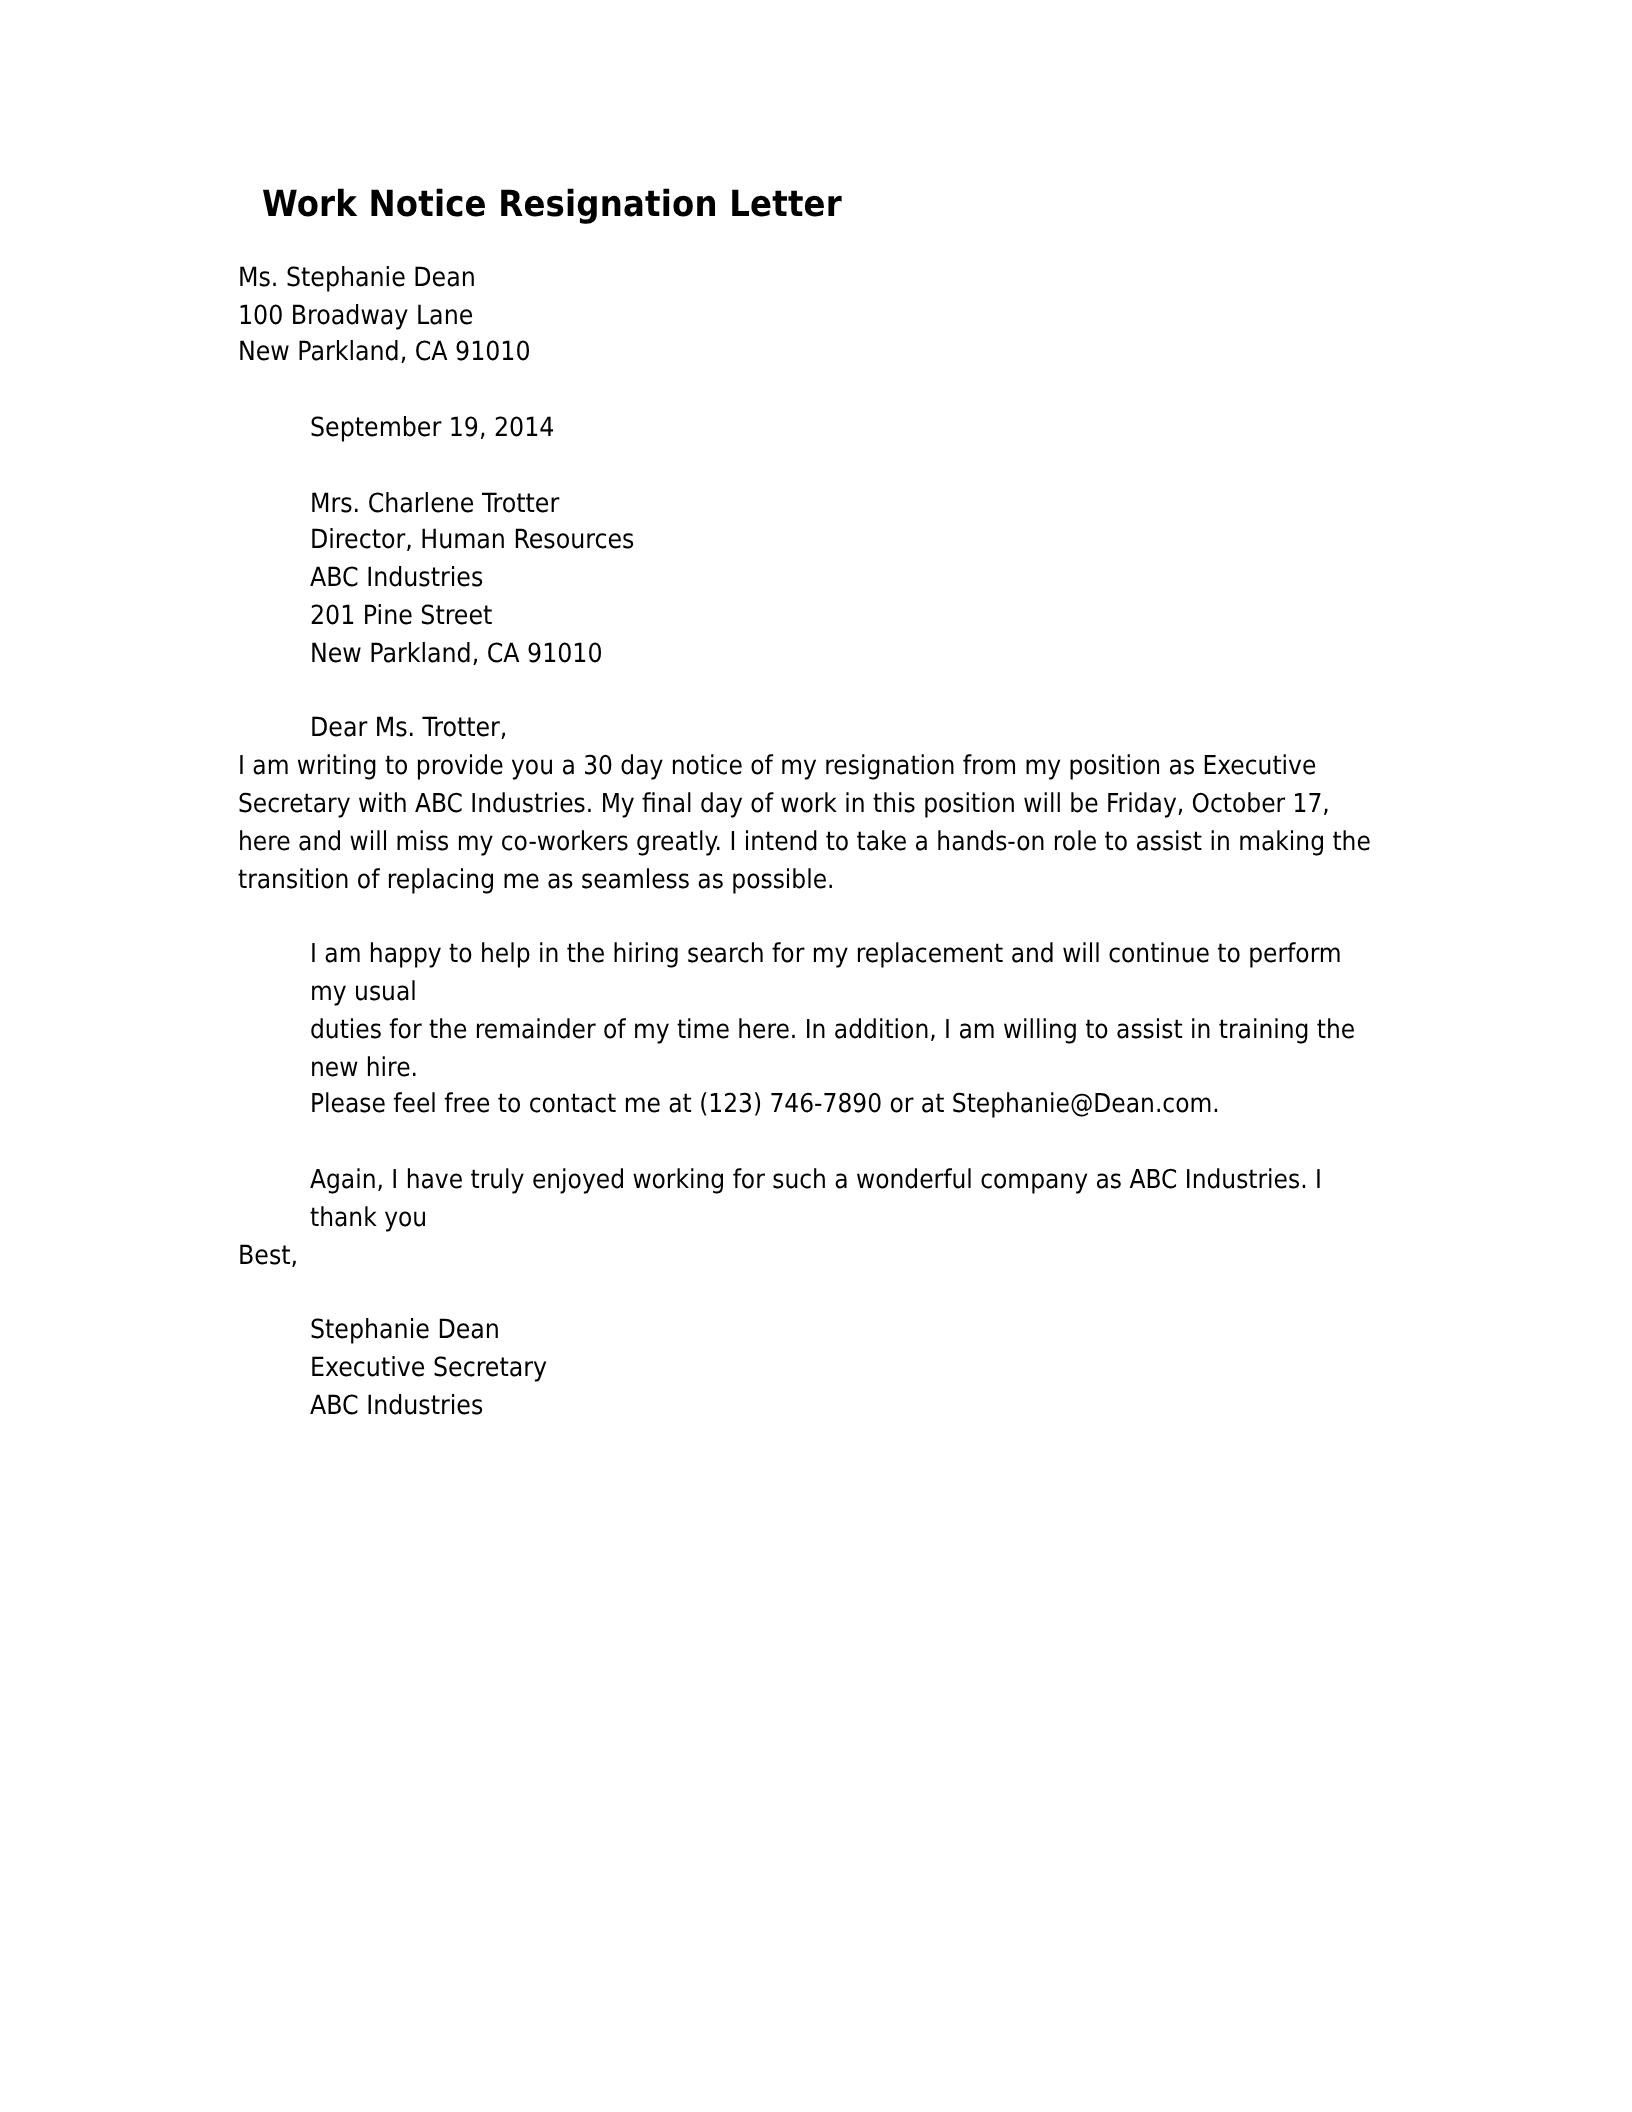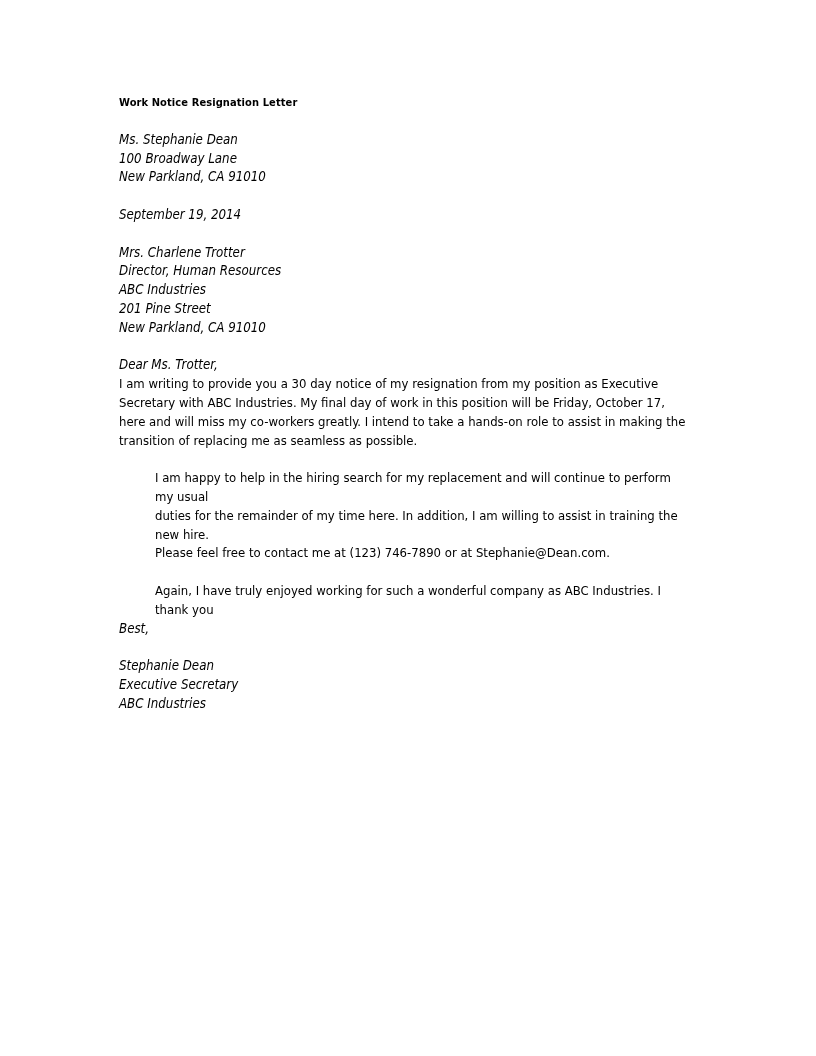--- a/index.html
+++ b/index.html
@@ -23,35 +23,35 @@
     height: 1056px;
     background: #ffffff;
   }
   .letter {
     position: absolute;
     left: 119px;
     top: 94px;
     width: 570px;
   }
   .doc-title {
-    font-size: 11px;
+    font-size: 18px;
     font-weight: bold;
     line-height: 18.8px;
     letter-spacing: 0.1px;
-    margin: 0 0 18px 0;
+    margin: 0 0 18px 12px;
     white-space: nowrap;
   }
   .block {
     font-size: 13.2px;
     line-height: 18.8px;
     margin: 0;
-    font-style: italic;
   }
   .block + .block {
     margin-top: 18.8px;
+    margin-left: 36px;
   }
   .block .line {
     display: block;
     white-space: nowrap;
   }
   .para {
     font-size: 13px;
     line-height: 18.8px;
     margin: 0;
     text-align: left;

